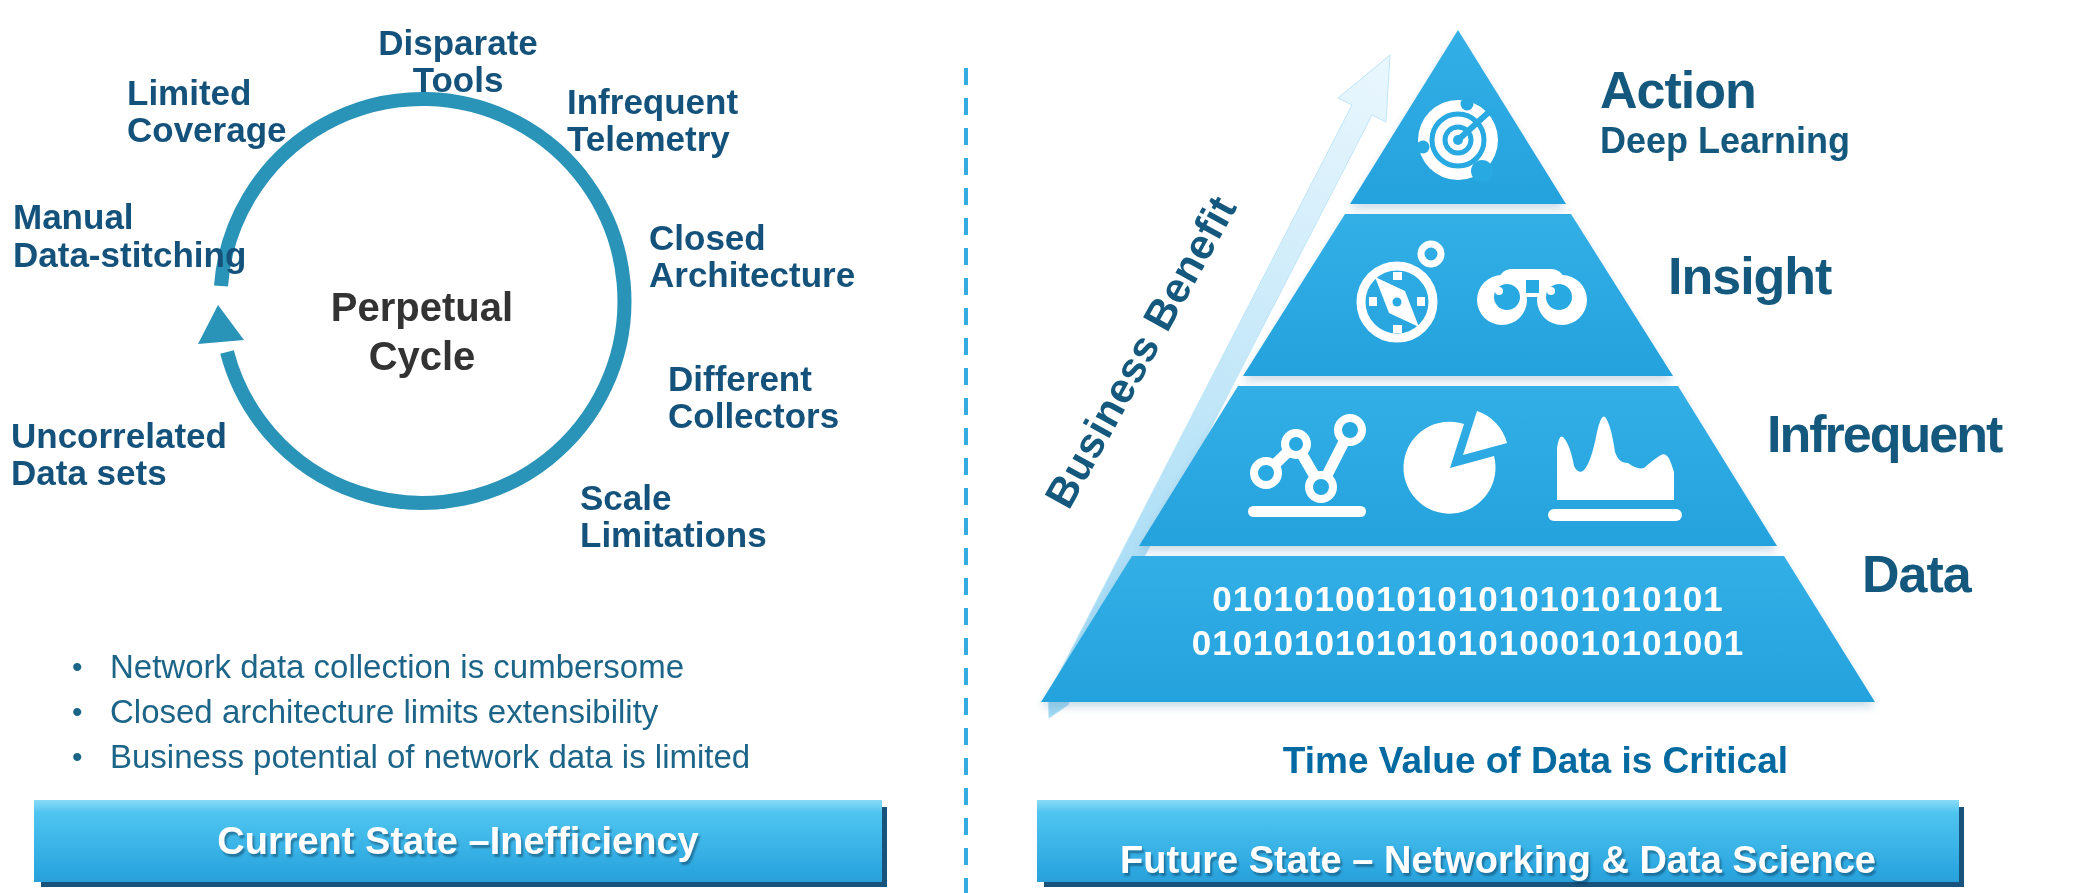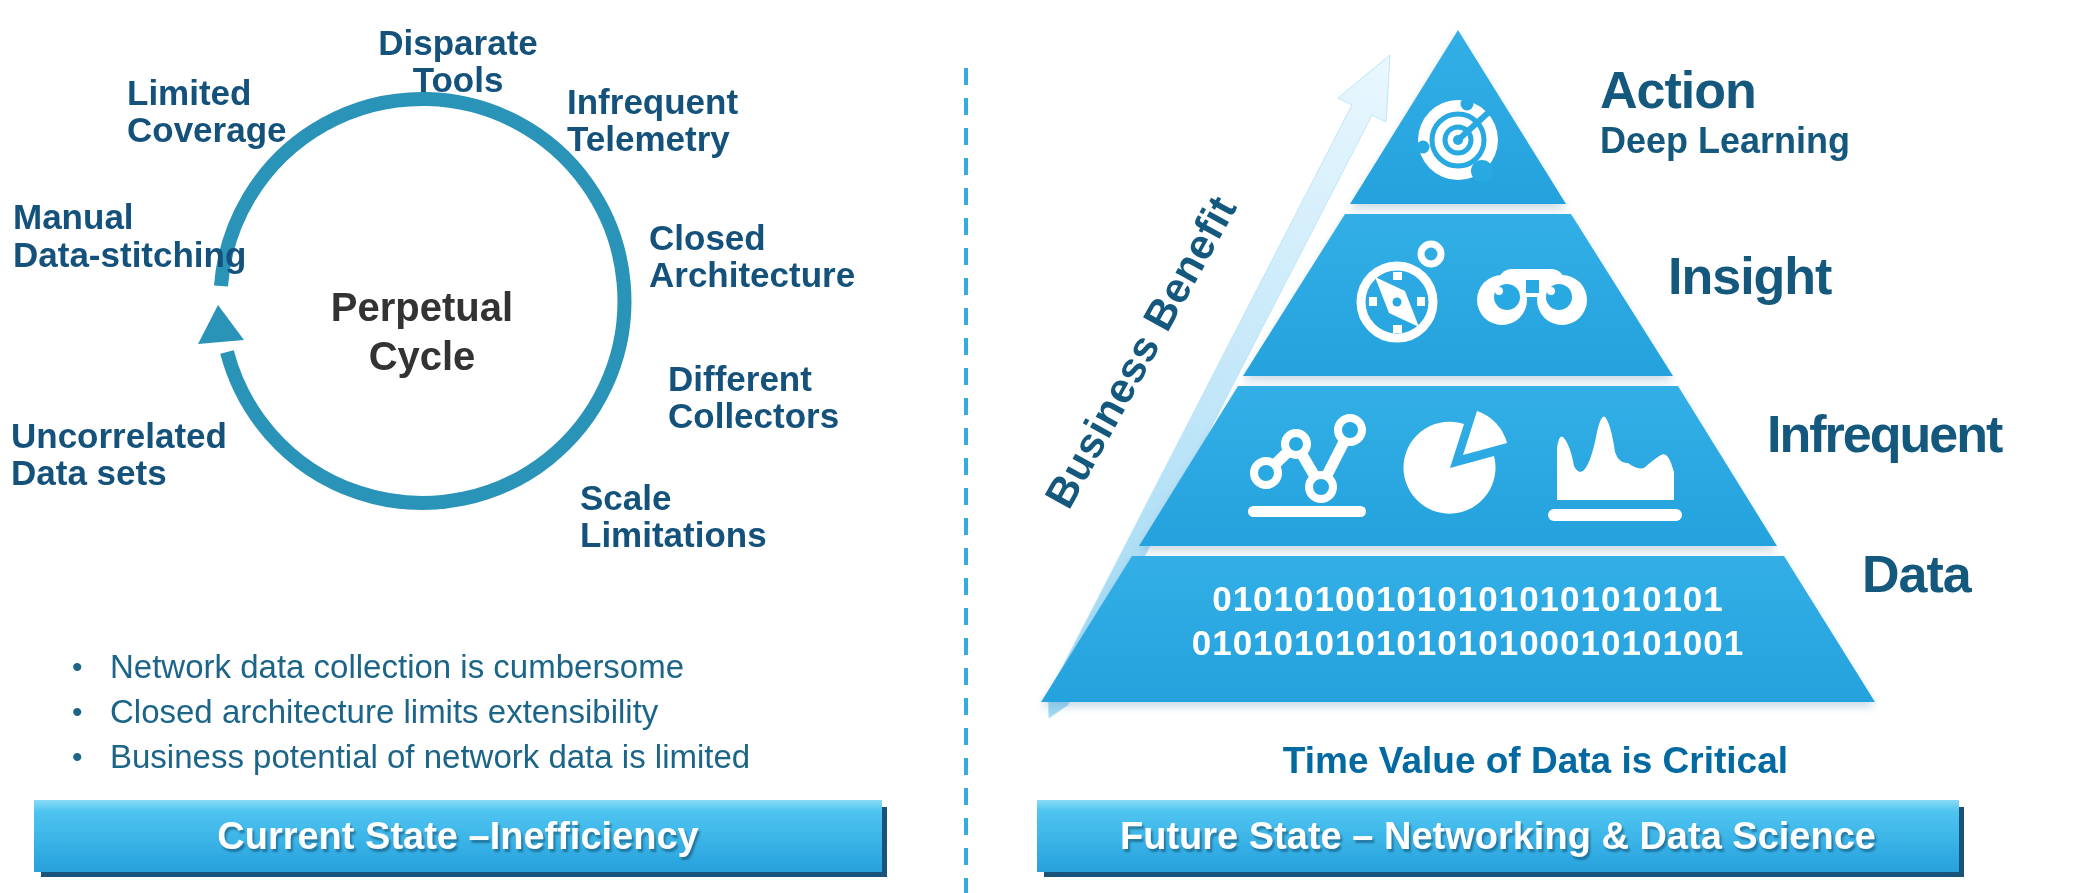--- a/index.html
+++ b/index.html
@@ -26,26 +26,26 @@
     font-weight:bold;font-size:40px;line-height:49px;color:#333333;margin-top:19px;
   }
   #cycle-center span{display:block;}
 
   #bullet-list{position:absolute;left:72px;top:650px;width:880px;}
   .bullet-row{display:flex;align-items:flex-start;margin-bottom:11px;
     color:#1C6589;font-size:33px;line-height:34px;font-weight:400;}
   .bullet-row .dot{width:38px;flex:0 0 38px;font-size:30px;}
 
   .banner{
-    position:absolute;top:800px;height:72px;display:flex;align-items:center;justify-content:center;
+    position:absolute;top:800px;height:82px;display:flex;align-items:center;justify-content:center;
     background:linear-gradient(180deg,#8ADAF7 0%,#4EC4F0 16%,#2BA6DF 88%,#2AA0DA 100%);
     box-shadow:6px 6px 0 -1px #19527B;
   }
   #banner-left{left:34px;width:848px;}
-  #banner-right{left:1037px;width:922px;}
+  #banner-right{left:1037px;width:922px;align-items:flex-end;}
   .banner span{color:#ffffff;font-weight:bold;font-size:38px;
     text-shadow:2px 3px 2px rgba(10,50,80,0.45);white-space:nowrap;}
 
   
   #business-benefit{
     position:absolute;left:1141px;top:352px;transform:translate(-50%,-50%) rotate(-61deg);
     font-weight:bold;font-size:42px;color:#14587E;white-space:nowrap;letter-spacing:0.5px;
   }
   .pyr-label{position:absolute;font-weight:bold;font-size:52px;letter-spacing:-1px;
     color:#14587E;white-space:nowrap;}

